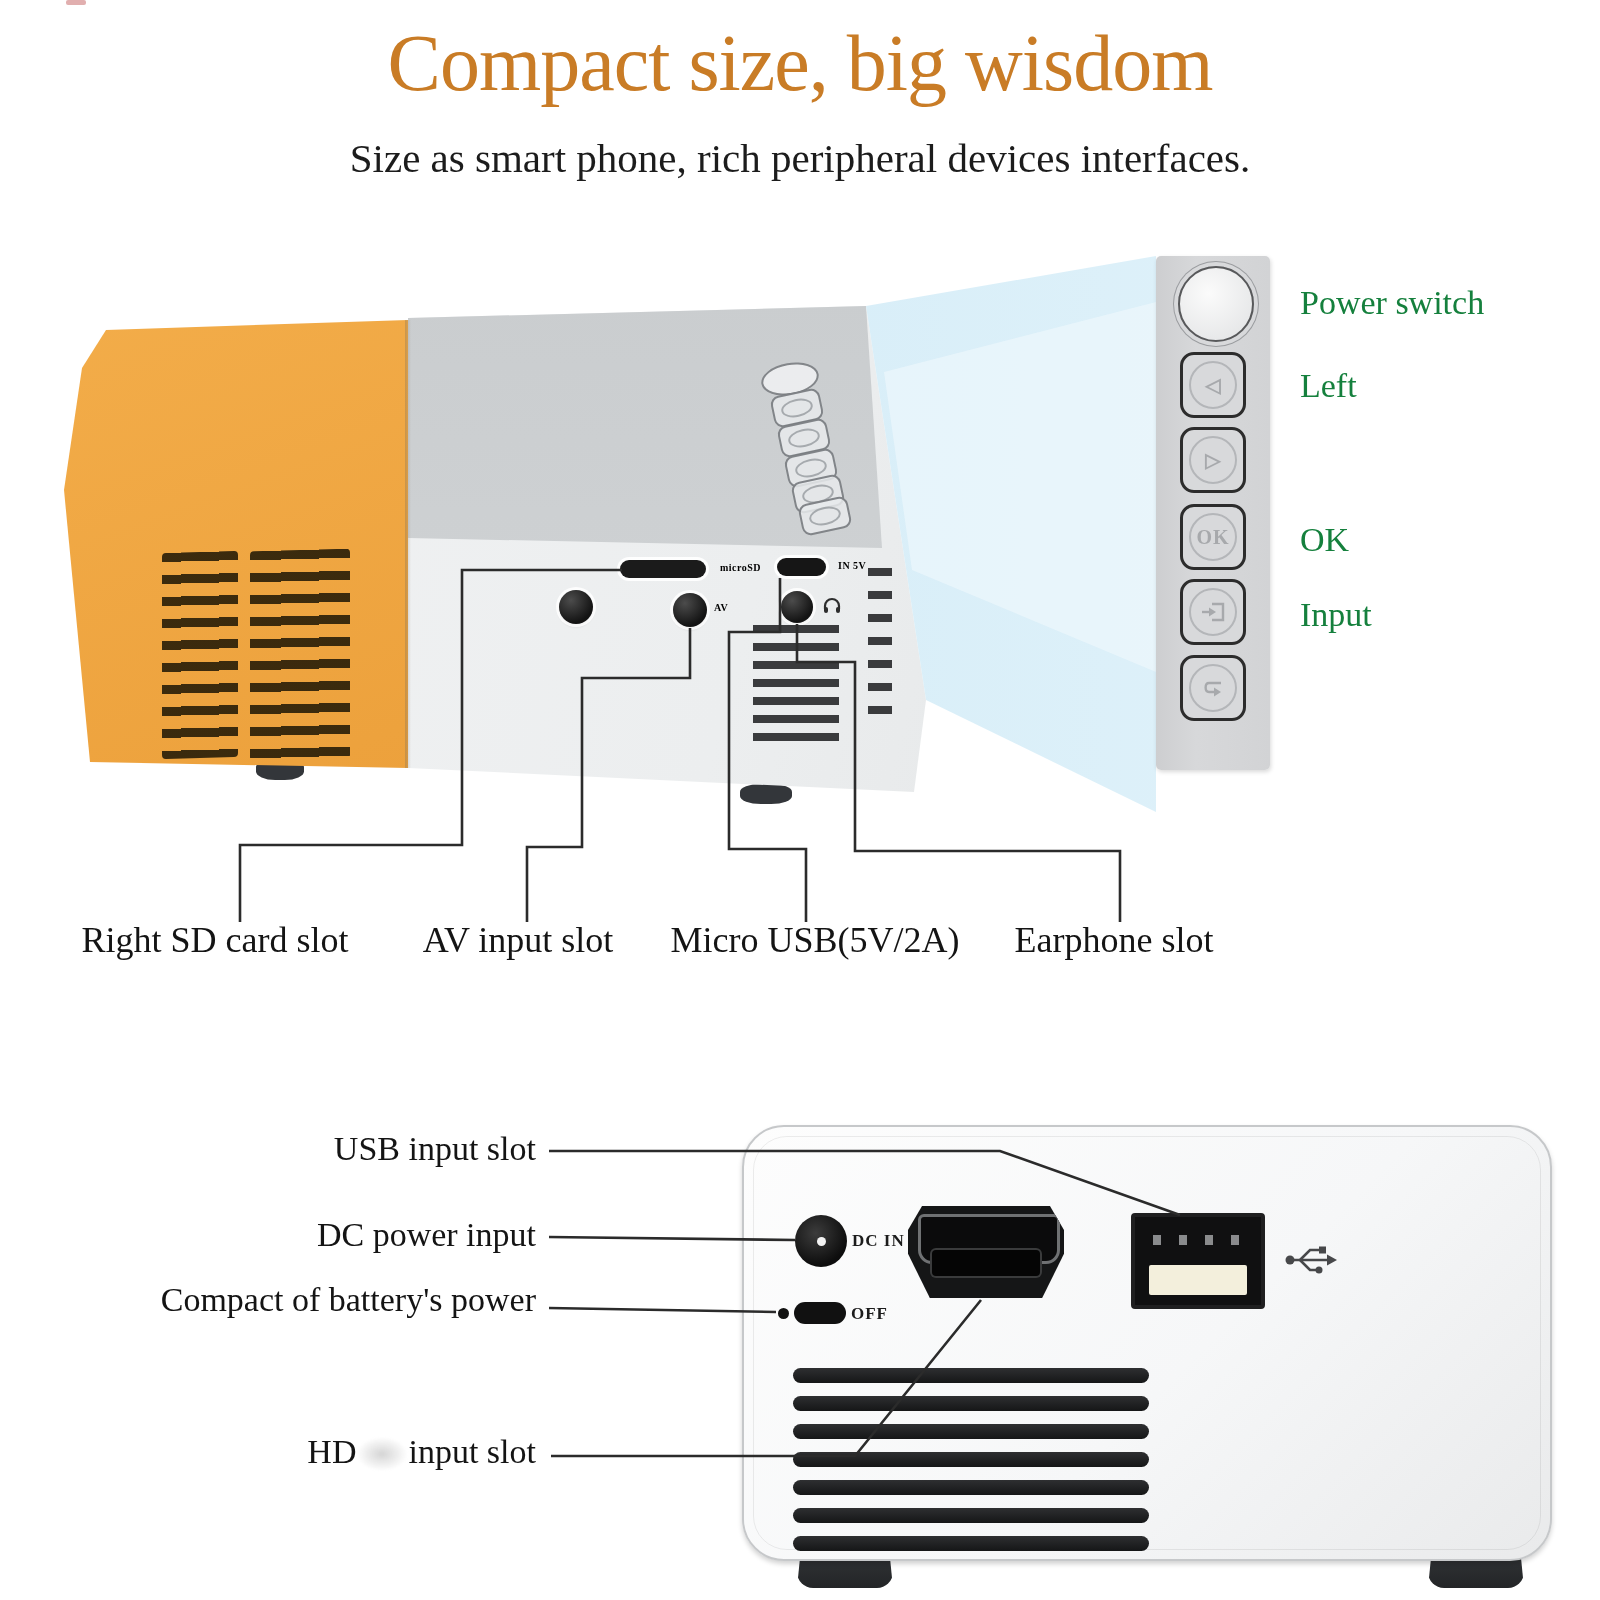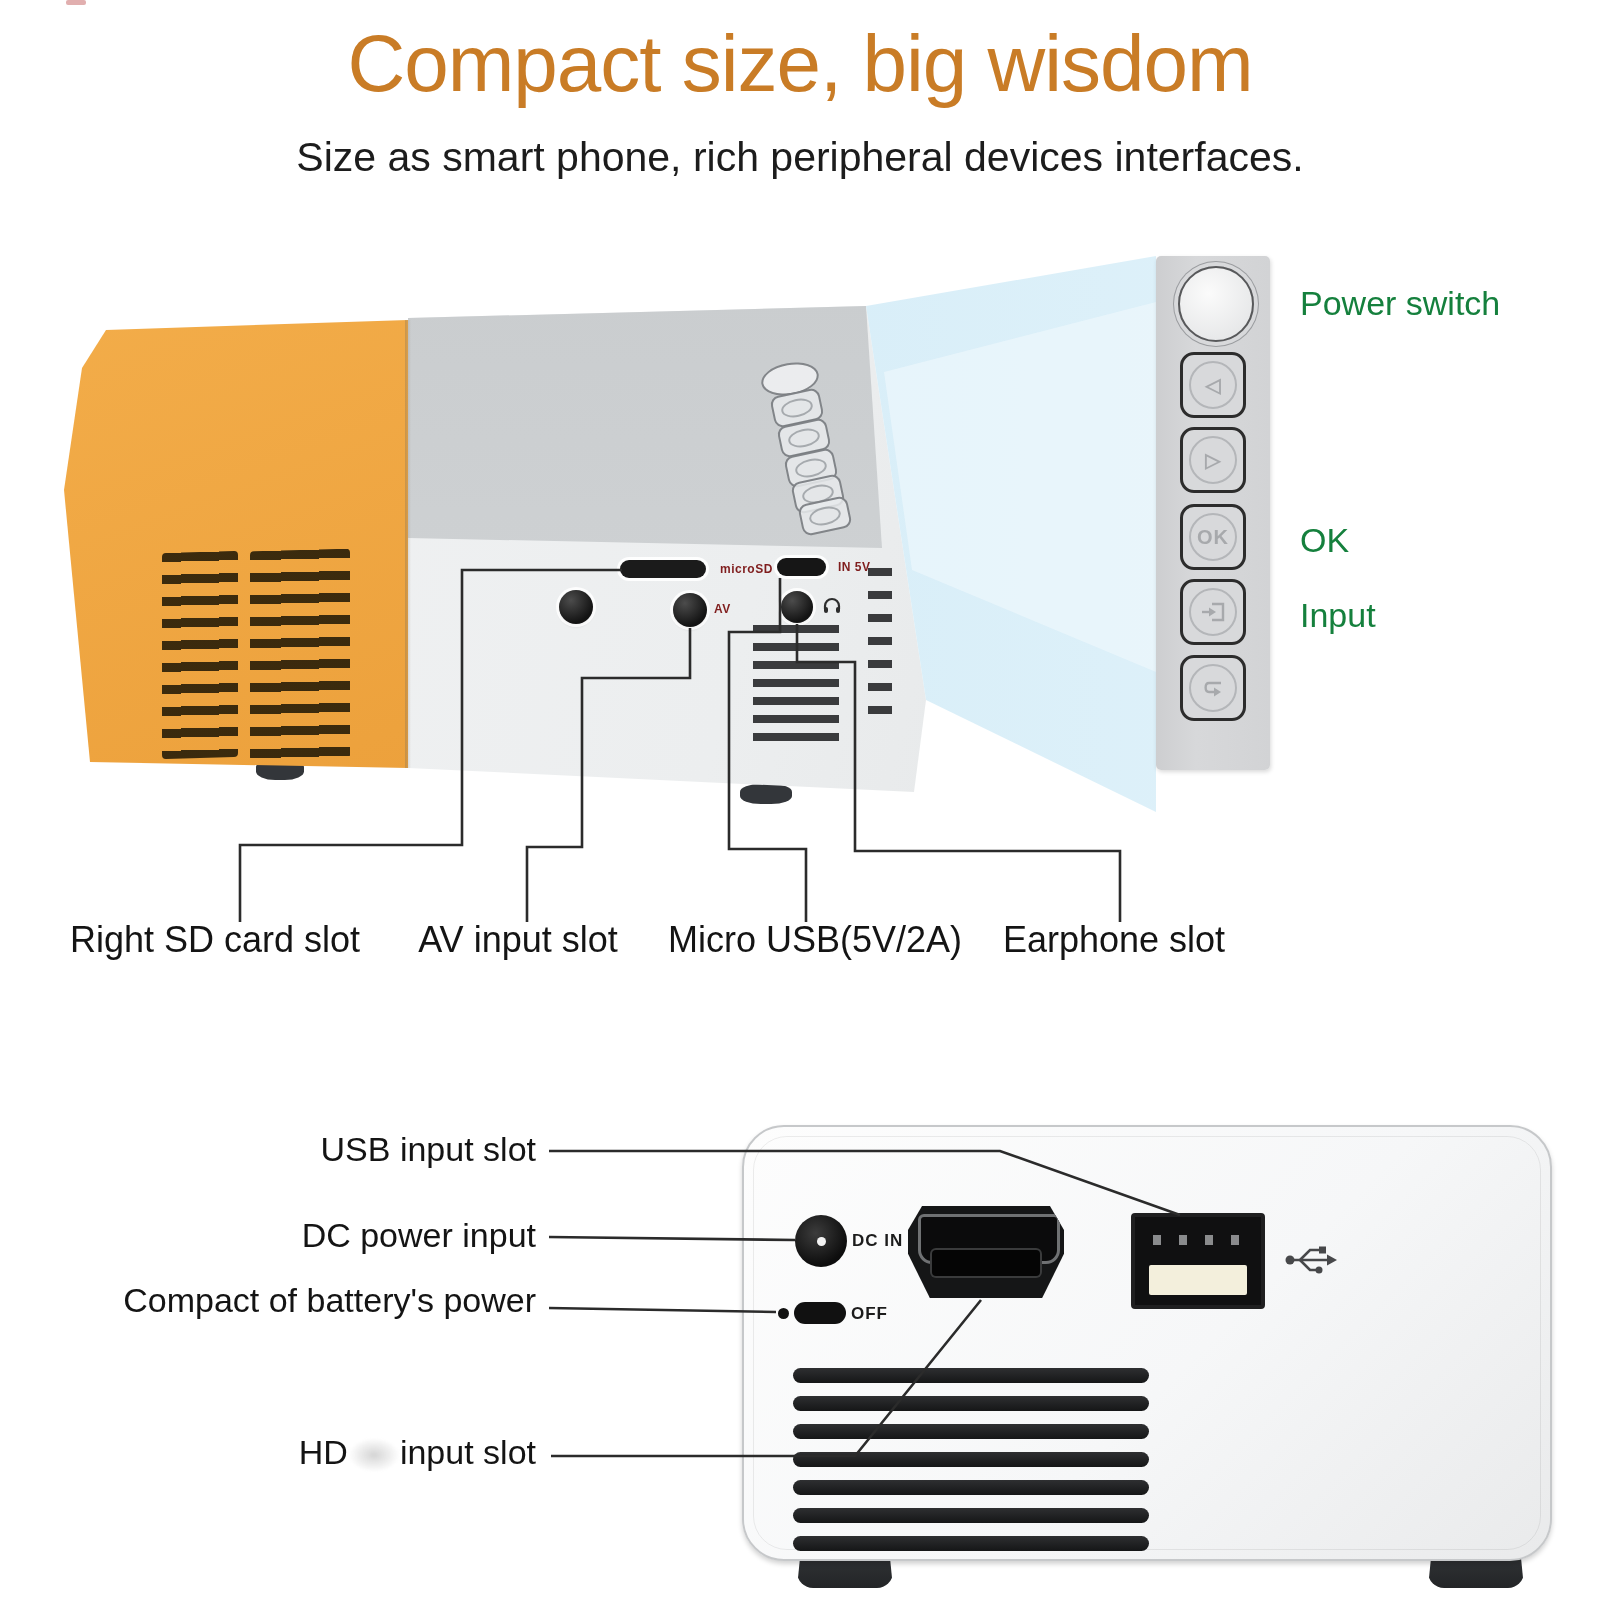--- a/index.html
+++ b/index.html
@@ -1,17 +1,17 @@
 <!DOCTYPE html>
 <html><head>
 <meta charset="utf-8">
 <style>
   html,body{margin:0;padding:0;background:#fff;}
   .stage{position:relative;width:1600px;height:1600px;background:#ffffff;overflow:hidden;
-         font-family:Liberation Sans, sans-serif;color:#1a1a1a;}
+         font-family:Liberation Serif, serif;color:#1a1a1a;}
   .abs{position:absolute;}
 
   
   .title{left:0;top:18px;width:1600px;text-align:center;font-size:80px;letter-spacing:-1px;
          color:#c97c26;font-weight:400;z-index:8;}
   .subtitle{left:0;top:134px;width:1600px;text-align:center;font-size:41px;color:#1c1c1c;z-index:8;}
   .red-mark{left:66px;top:0;width:20px;height:5px;background:rgba(200,110,110,.55);z-index:8;border-radius:2px;}
 
   
   .orange-face{left:0;top:0;width:1600px;height:1600px;z-index:2;
@@ -52,21 +52,21 @@
   .sd-slot{left:620px;top:560px;width:86px;height:18px;background:#1b1b1b;border-radius:9px;
            box-shadow:0 0 0 3px rgba(255,255,255,.9);z-index:4;}
   .musb-slot{left:777px;top:558px;width:49px;height:18px;background:#161616;border-radius:9px;
            box-shadow:0 0 0 3px rgba(255,255,255,.9);z-index:4;}
   .port-circle{z-index:4;border-radius:50%;
       background:radial-gradient(circle at 35% 30%,#4c4c4c,#131313 70%);
       box-shadow:0 0 0 3px rgba(255,255,255,.85),0 2px 3px rgba(0,0,0,.25);}
   .p-ir{left:559px;top:590px;width:34px;height:34px;}
   .p-av{left:673px;top:593px;width:34px;height:34px;}
   .p-ear{left:781px;top:591px;width:32px;height:32px;}
-  .tiny-label{z-index:4;font-size:12px;font-weight:bold;color:#7f1d1d;letter-spacing:.5px;}
+  .tiny-label{z-index:4;font-size:10px;font-weight:bold;color:#000000;letter-spacing:.5px;}
   .grille{left:753px;top:625px;width:86px;height:118px;z-index:4;
       background:repeating-linear-gradient(to bottom,#3a3b3d 0 8px,rgba(0,0,0,0) 8px 18px);}
   .dashcol{left:868px;top:568px;width:24px;height:150px;z-index:4;
       background:repeating-linear-gradient(to bottom,#3a3b3d 0 8px,rgba(0,0,0,0) 8px 23px);}
 
   
   .beam{left:0;top:0;width:1600px;height:1600px;z-index:5;
     clip-path:polygon(866px 306px,1156px 256px,1156px 812px,926px 700px);
     background:linear-gradient(to right,rgba(183,219,236,.55),rgba(205,233,246,.8) 45%,rgba(224,242,250,.92));}
   .beam2{left:0;top:0;width:1600px;height:1600px;z-index:5;
@@ -219,20 +219,21 @@
   <div class="abs sq-btn b-return">
     <span class="ring">
       <svg width="26" height="22" viewBox="0 0 26 22">
         <path d="M21 6 H9 C4.5 6 4.5 15 9 15 H15" fill="none" stroke="#a7a9ac" stroke-width="2.4"></path>
         <polygon points="21,15 14,10.5 14,19.5" fill="#a7a9ac"></polygon>
       </svg>
     </span>
   </div>
 
   <div class="abs panel-label pl1">Power switch</div>
+  <div class="abs panel-label pl2">Left</div>
   <div class="abs panel-label pl4">OK</div>
   <div class="abs panel-label pl5">Input</div>
 
   <svg class="abs lines" width="1600" height="1600" viewBox="0 0 1600 1600">
     <g fill="none" stroke="#2b2b2b" stroke-width="2.6">
       <polyline points="622,570 462,570 462,845 240,845 240,922"></polyline>
       <polyline points="690,628 690,678 582,678 582,847 527,847 527,922"></polyline>
       <polyline points="780,578 780,632 729,632 729,849 806,849 806,922"></polyline>
       <polyline points="797,624 797,662 855,662 855,851 1120,851 1120,922"></polyline>
       <polyline points="549,1151 1000,1151 1180,1215"></polyline>

